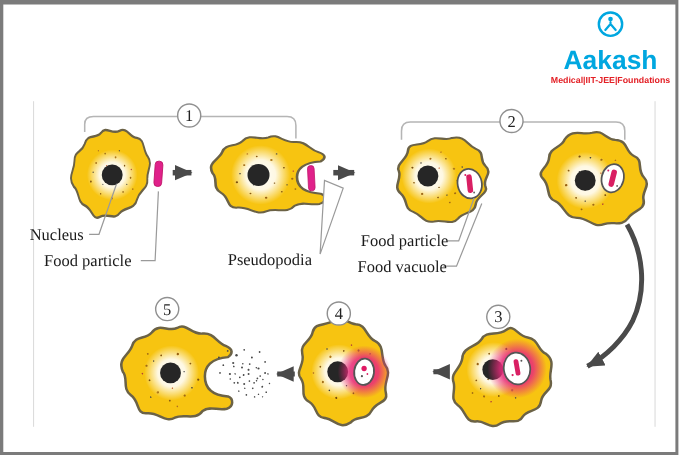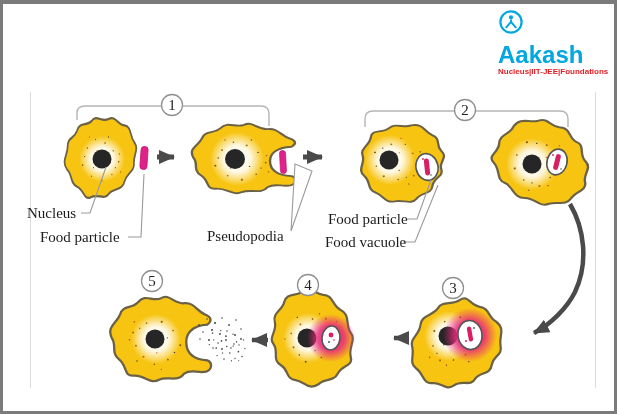--- a/index.html
+++ b/index.html
@@ -9,21 +9,21 @@
   }
   .frame{
     position:absolute;inset:0;border:3px solid #7b7b7b;border-top-width:4px;
     box-sizing:border-box;pointer-events:none;z-index:30;
   }
   .inner-panel{
     position:absolute;left:30px;top:92px;width:564px;height:296px;
     border-left:1px solid #dcdcdc;border-right:1px solid #dcdcdc;z-index:1;
   }
   .logo{
-    position:absolute;top:9px;left:498px;width:114px;text-align:left;z-index:5;
+    position:absolute;top:9px;left:498px;width:114px;text-align:center;z-index:5;
   }
   .logo .brand{
     font-family:"Liberation Sans","DejaVu Sans",sans-serif;font-weight:bold;
     font-size:24px;line-height:1.05;color:#00A7E0;letter-spacing:0px;margin-top:1px;
   }
   .logo .tagline{
     font-family:"Liberation Sans","DejaVu Sans",sans-serif;font-weight:bold;
     font-size:8px;line-height:1.1;color:#E31E24;white-space:nowrap;margin-top:1px;
   }
   svg.diagram{position:absolute;left:0;top:0;z-index:2;}
@@ -37,21 +37,21 @@
 
   <div class="inner-panel"></div>
 
   <div class="logo">
     <svg width="26" height="28" viewBox="0 0 26 28">
       <circle cx="13" cy="13" r="10.6" fill="none" stroke="#00A7E0" stroke-width="2.2"></circle>
       <circle cx="13" cy="8.3" r="2.1" fill="#00A7E0"></circle>
       <path d="M13,11.2 L13,13.2 M13,12.8 L8.3,18.3 M13,12.8 L17.7,18.3" stroke="#00A7E0" stroke-width="2" stroke-linecap="round" fill="none"></path>
     </svg>
     <div class="brand">Aakash</div>
-    <div class="tagline">Nucleus|IIT-JEE|Foundations</div>
+    <div class="tagline">Medical|IIT-JEE|Foundations</div>
   </div>
 
   <svg class="diagram" width="617" height="414" viewBox="0 0 617 414">
     <defs>
       <marker id="ah" markerUnits="userSpaceOnUse" markerWidth="18" markerHeight="16" refX="15" refY="7" orient="auto">
         <path d="M0,0 L16,7 L0,14 Z" fill="#4a4a4a"></path>
       </marker>
       <radialGradient id="nucGlow">
         <stop offset="0" stop-color="#ffffff"></stop>
         <stop offset="0.5" stop-color="#ffffff" stop-opacity="0.88"></stop>

